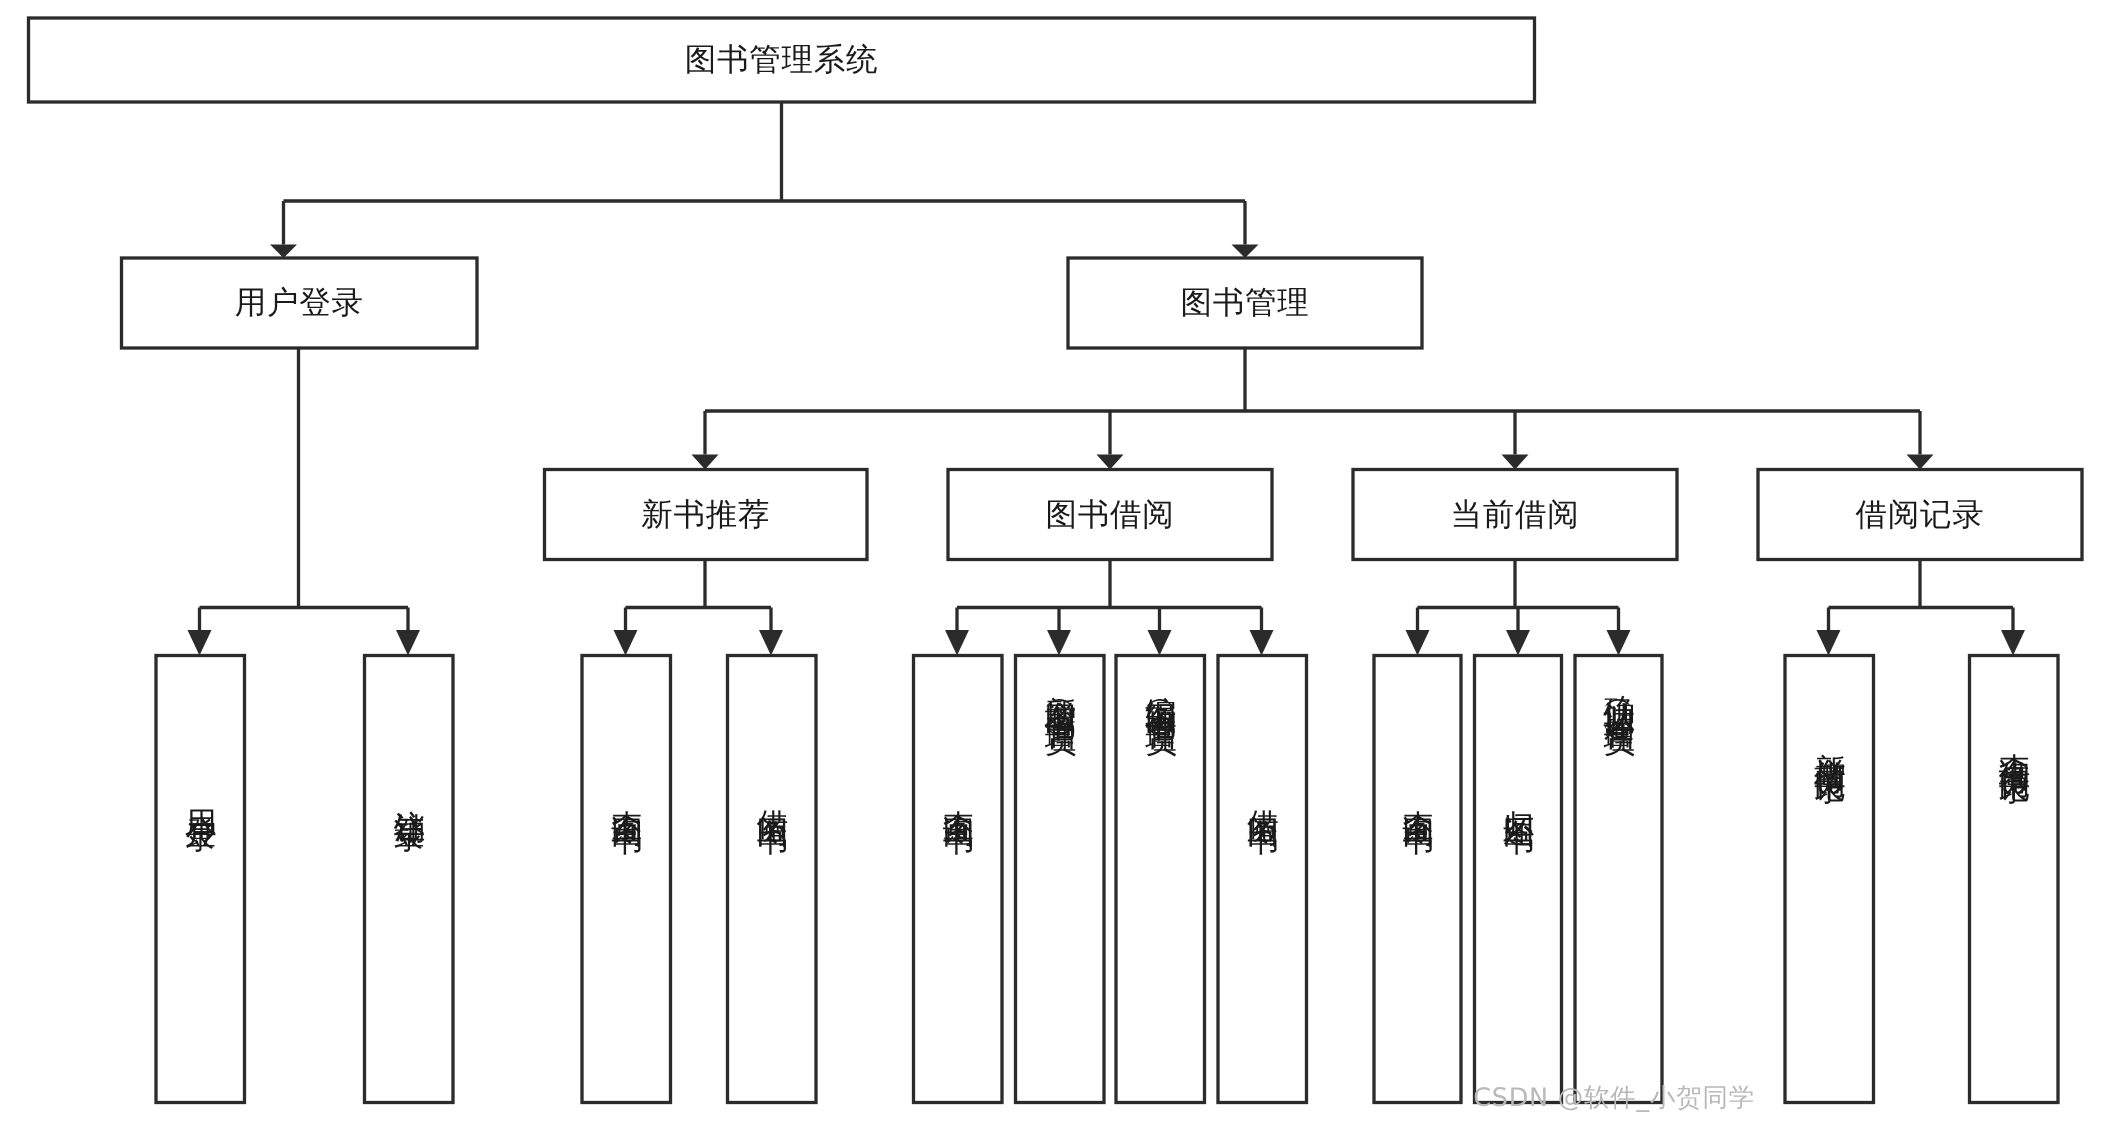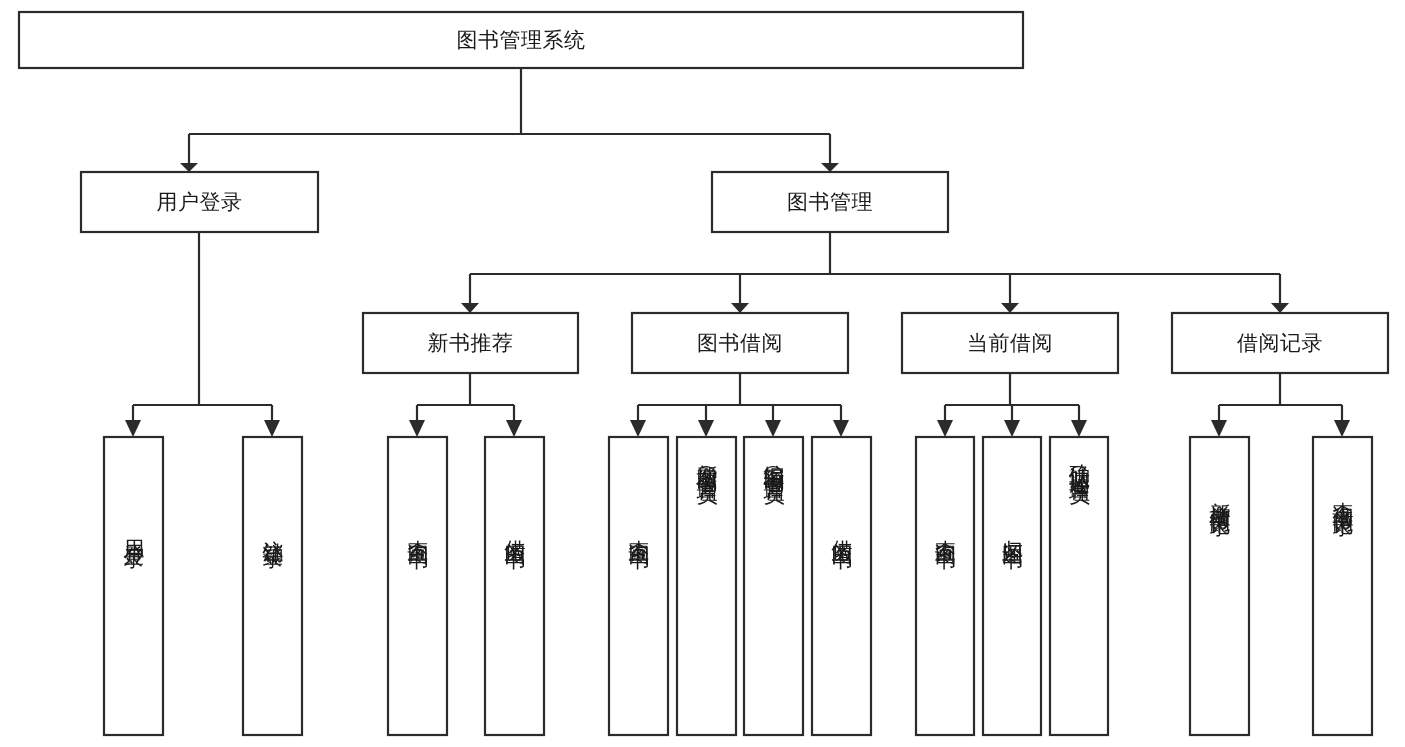--- a/index.html
+++ b/index.html
@@ -230,14 +230,15 @@
   </div>
 
   <div class="node-label-v-wrap" style="left:1190px; top:437px; width:59px; height:298px;">
     <span class="node-label-v" style="margin-top:48px;">新增借阅记录</span>
   </div>
 
   <div class="node-label-v-wrap" style="left:1313px; top:437px; width:59px; height:298px;">
     <span class="node-label-v" style="margin-top:48px;">查询借阅记录</span>
   </div>
 
+  <div class="watermark">CSDN @软件_小贺同学</div>
 
 </div>
 
 </body></html>

